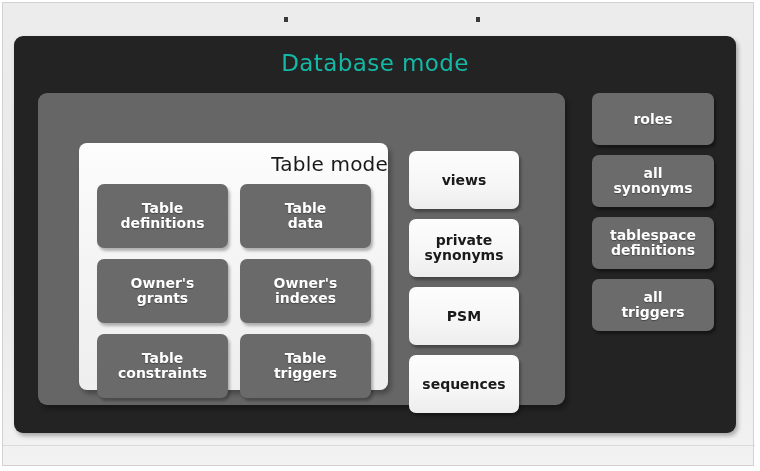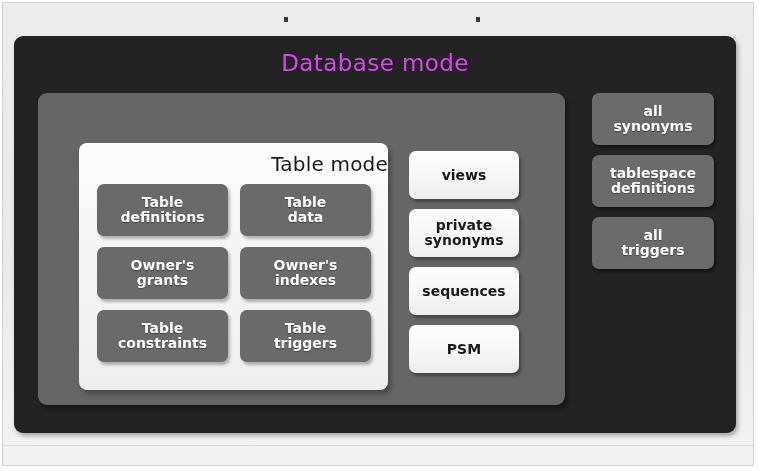--- a/index.html
+++ b/index.html
@@ -59,21 +59,21 @@
     background: #232323;
     border-radius: 9px;
     box-shadow: 2px 3px 4px rgba(0,0,0,0.30);
   }
   .db-title {
     position: absolute;
     left: 0;
     top: 14px;
     width: 100%;
     text-align: center;
-    color: #d946ef;
+    color: #14b8a6;
     font-size: 23px;
     font-weight: 400;
     letter-spacing: 0.4px;
     font-family: "DejaVu Sans", "Liberation Sans", sans-serif;
   }
 
   
   .user-panel {
     position: absolute;
     left: 24px;
@@ -125,21 +125,21 @@
     left: 18px;
     top: 41px;
     width: 274px;
     display: flex;
     flex-wrap: wrap;
     gap: 11px 12px;
   }
   .chip {
     box-sizing: border-box;
     width: 131px;
-    height: 52px;
+    height: 64px;
     border-radius: 7px;
     display: flex;
     align-items: center;
     justify-content: center;
     text-align: center;
     line-height: 1.07;
     font-weight: bold;
     font-size: 14px;
   }
   .chip.dark {
@@ -154,21 +154,21 @@
     position: absolute;
     left: 371px;
     top: 58px;
     width: 110px;
     display: flex;
     flex-direction: column;
     gap: 10px;
   }
   .chip.light {
     width: 110px;
-    height: 48px;
+    height: 58px;
     background: linear-gradient(180deg, #fdfdfd 0%, #f6f6f6 60%, #ededed 100%);
     color: #1a1a1a;
     box-shadow: 2px 3px 3px rgba(0,0,0,0.33);
     text-align: center;
   }
 
   
   .right-col {
     position: absolute;
     left: 578px;
@@ -213,25 +213,26 @@
           <div class="chip dark">Owner's<br>grants</div>
           <div class="chip dark">Owner's<br>indexes</div>
           <div class="chip dark">Table<br>constraints</div>
           <div class="chip dark">Table<br>triggers</div>
         </div>
       </div>
 
       <div class="mid-col">
         <div class="chip light">views</div>
         <div class="chip light">private<br>synonyms</div>
+        <div class="chip light">PSM</div>
         <div class="chip light">sequences</div>
-        <div class="chip light">PSM</div>
       </div>
     </div>
 
     <div class="right-col">
+      <div class="chip mid">roles</div>
       <div class="chip mid">all<br>synonyms</div>
       <div class="chip mid">tablespace<br>definitions</div>
       <div class="chip mid">all<br>triggers</div>
     </div>
   </div>
 
 </div>
 
 </body></html>

